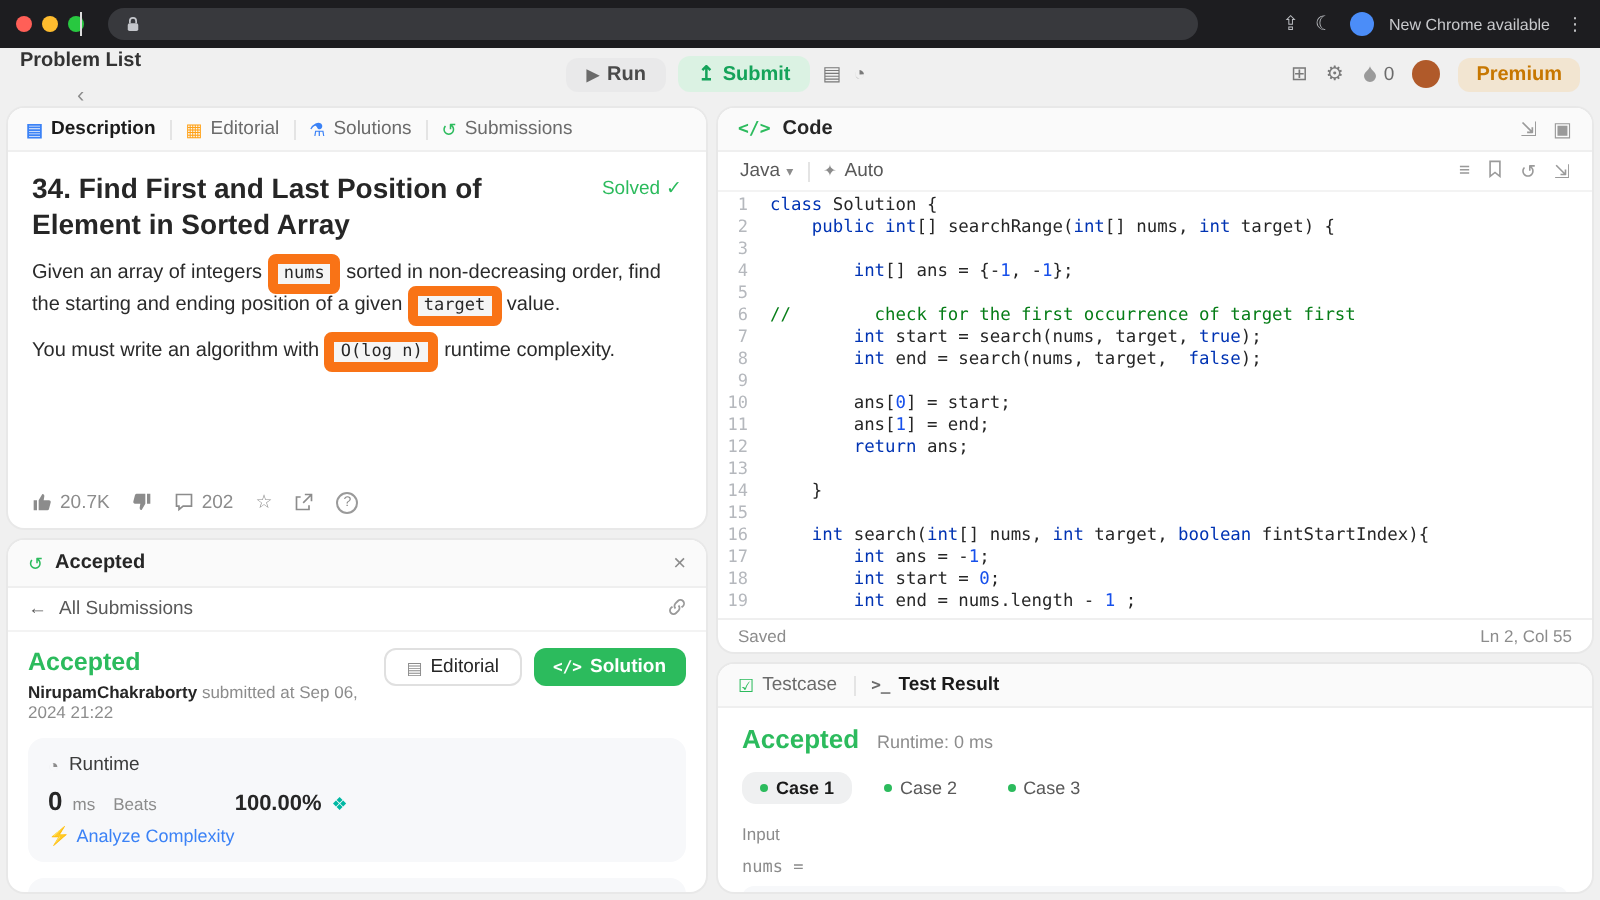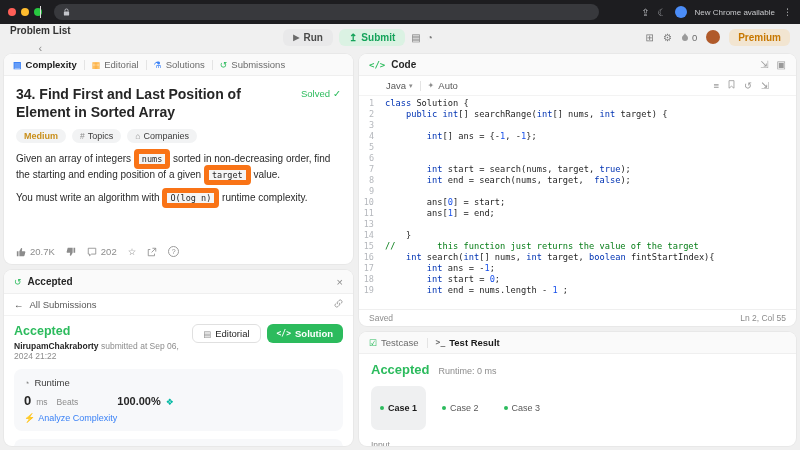--- a/index.html
+++ b/index.html
@@ -101,21 +101,21 @@
   .medal { color:#00b8a3; font-size:9px; }
   .analyze { margin-top:5px; font-size:9px; color:#3b82f6; display:flex; align-items:center; gap:3px; }
 
   
   .editor-panel { height:272px; display:flex; flex-direction:column; }
   .ed-header { height:22px; display:flex; align-items:center; gap:6px; padding:0 10px;
     background:#fafafa; border-bottom:1px solid #efefef; flex:0 0 auto; }
   .code-glyph { color:#2cbb5d; font-size:9px; font-weight:bold; font-family:"DejaVu Sans Mono",monospace; }
   .ed-title { font-size:10px; font-weight:bold; color:#262626; }
   .ed-header-icons { margin-left:auto; display:flex; gap:8px; color:#9a9a9a; font-size:10px; }
-  .ed-toolbar { height:20px; display:flex; align-items:center; gap:7px; padding:0 27px;
+  .ed-toolbar { height:20px; display:flex; align-items:center; gap:7px; padding:0 11px;
     border-bottom:1px solid #f3f3f3; flex:0 0 auto; }
   .lang { font-size:9.5px; color:#595959; display:flex; gap:3px; align-items:center; }
   .caret { font-size:7px; color:#8c8c8c; }
   .auto { font-size:9.5px; color:#595959; display:flex; gap:4px; align-items:center; }
   .ed-toolbar-icons { margin-left:auto; display:flex; gap:9px; color:#9a9a9a; font-size:9.5px; align-items:center;}
   .code-area { flex:1; overflow:hidden; padding-top:2px; background:#fff; }
   .cl { display:flex; height:11px; }
   .ln { width:26px; text-align:right; padding-right:11px; color:#b5b8bd; flex:0 0 auto;
     font-family:"DejaVu Sans Mono",monospace; font-size:8.5px; line-height:11px; }
   .ct { white-space:pre; font-family:"DejaVu Sans Mono",monospace; font-size:8.7px; line-height:11px; color:#262626; }
@@ -131,21 +131,21 @@
   .res-tab { display:flex; align-items:center; gap:4px; font-size:9.5px; color:#6b6b6b; }
   .res-tab.active { color:#1a1a1a; font-weight:bold; }
   .check-ico { color:#2cbb5d; font-size:9px; }
   .term-ico { font-family:"DejaVu Sans Mono",monospace; font-size:8px; color:#6b6b6b; }
   .res-body { padding:8px 12px; overflow:hidden; }
   .res-status-row { display:flex; align-items:baseline; gap:9px; }
   .res-status { color:#2cbb5d; font-size:13px; font-weight:bold; }
   .res-runtime { color:#8c8c8c; font-size:9px; }
   .cases { display:flex; gap:7px; margin-top:9px; }
   .case-chip { display:flex; align-items:center; gap:4px; font-size:9px; color:#595959;
-    padding:17px 9px; border-radius:7px; }
+    padding:3px 9px; border-radius:7px; }
   .case-chip.active { background:#eff0f1; color:#1a1a1a; font-weight:bold; }
   .dot { width:4px; height:4px; border-radius:50%; background:#2cbb5d; }
   .input-label { margin-top:10px; font-size:8.5px; color:#8c8c8c; }
   .param-label { margin-top:7px; font-size:8.5px; color:#8c8c8c; font-family:"DejaVu Sans Mono",monospace; }
   .param-box { margin-top:4px; background:#f7f8fa; border-radius:6px; padding:5px 8px;
     font-family:"DejaVu Sans Mono",monospace; font-size:9px; color:#262626; }
 </style>
 </head>
 <body>
 
@@ -210,21 +210,21 @@
 </div>
 
 <div class="main">
 
   <div class="col-left">
 
     <div class="panel desc-panel">
       <div class="tabbar">
         <div class="tab active">
           <span class="tab-ico" style="color:#3b82f6">▤</span>
-          <span>Complexity</span>
+          <span>Description</span>
         </div>
         <span class="tab-div"></span>
         <div class="tab">
           <span class="tab-ico" style="color:#ffa116">▦</span>
           <span>Editorial</span>
         </div>
         <span class="tab-div"></span>
         <div class="tab">
           <span class="tab-ico" style="color:#3b82f6">⚗</span>
           <span>Solutions</span>
@@ -235,31 +235,20 @@
           <span>Submissions</span>
         </div>
       </div>
       <div class="desc-body">
         <div class="title-row">
           <div class="p-title">34. Find First and Last Position of Element in Sorted Array</div>
           <div class="solved">
             <span>Solved</span>
             <span>✓</span>
           </div>
-        </div>
-        <div class="badges">
-          <span class="pill medium">Medium</span>
-          <span class="pill">
-            <span class="pico">#</span>
-            <span>Topics</span>
-          </span>
-          <span class="pill">
-            <span class="pico">⌂</span>
-            <span>Companies</span>
-          </span>
         </div>
         <p class="desc-p"><span>Given an array of integers </span><code class="chip">nums</code><span> sorted in non-decreasing order, find the starting and ending position of a given </span><code class="chip">target</code><span> value.</span></p>
         <p class="desc-p"><span>You must write an algorithm with </span><code class="chip">O(log n)</code><span> runtime complexity.</span></p>
       </div>
       <div class="desc-footer">
         <span class="fstat">
           <span class="ficon">
             <svg width="10" height="10" viewBox="0 0 12 12">
                 <path fill="#8c8c8c" d="M1 5h2v6H1zM4 11V5l2.2-3.8c.8 0 1.3.6 1.2 1.3L7 5h3.2c.7 0 1.2.6 1 1.3l-1 3.9c-.2.7-.7.8-1.4.8z"></path>
               </svg>
@@ -403,20 +392,21 @@
           <div class="cl">
             <span class="ln">4</span>
             <span class="ct">        <span class="tok-k">int</span>[] ans = {-<span class="tok-n">1</span>, -<span class="tok-n">1</span>};</span>
           </div>
           <div class="cl">
             <span class="ln">5</span>
             <span class="ct"></span>
           </div>
           <div class="cl">
             <span class="ln">6</span>
+            <span class="ct"><span class="tok-c">//        check for the first occurrence of target first</span></span>
           </div>
           <div class="cl">
             <span class="ln">7</span>
             <span class="ct">        <span class="tok-k">int</span> start = search(nums, target, <span class="tok-k">true</span>);</span>
           </div>
           <div class="cl">
             <span class="ln">8</span>
             <span class="ct">        <span class="tok-k">int</span> end = search(nums, target,  <span class="tok-k">false</span>);</span>
           </div>
           <div class="cl">
@@ -425,30 +415,33 @@
           </div>
           <div class="cl">
             <span class="ln">10</span>
             <span class="ct">        ans[<span class="tok-n">0</span>] = start;</span>
           </div>
           <div class="cl">
             <span class="ln">11</span>
             <span class="ct">        ans[<span class="tok-n">1</span>] = end;</span>
           </div>
           <div class="cl">
+            <span class="ln">12</span>
+            <span class="ct">        <span class="tok-k">return</span> ans;</span>
+          </div>
+          <div class="cl">
             <span class="ln">13</span>
             <span class="ct"></span>
           </div>
           <div class="cl">
             <span class="ln">14</span>
             <span class="ct">    }</span>
           </div>
           <div class="cl">
             <span class="ln">15</span>
-            <span class="ct"><span class="tok-c">//        this function just returns the value of the target</span></span>
           </div>
           <div class="cl">
             <span class="ln">16</span>
             <span class="ct">    <span class="tok-k">int</span> search(<span class="tok-k">int</span>[] nums, <span class="tok-k">int</span> target, <span class="tok-k">boolean</span> fintStartIndex){</span>
           </div>
           <div class="cl">
             <span class="ln">17</span>
             <span class="ct">        <span class="tok-k">int</span> ans = -<span class="tok-n">1</span>;</span>
           </div>
           <div class="cl">

